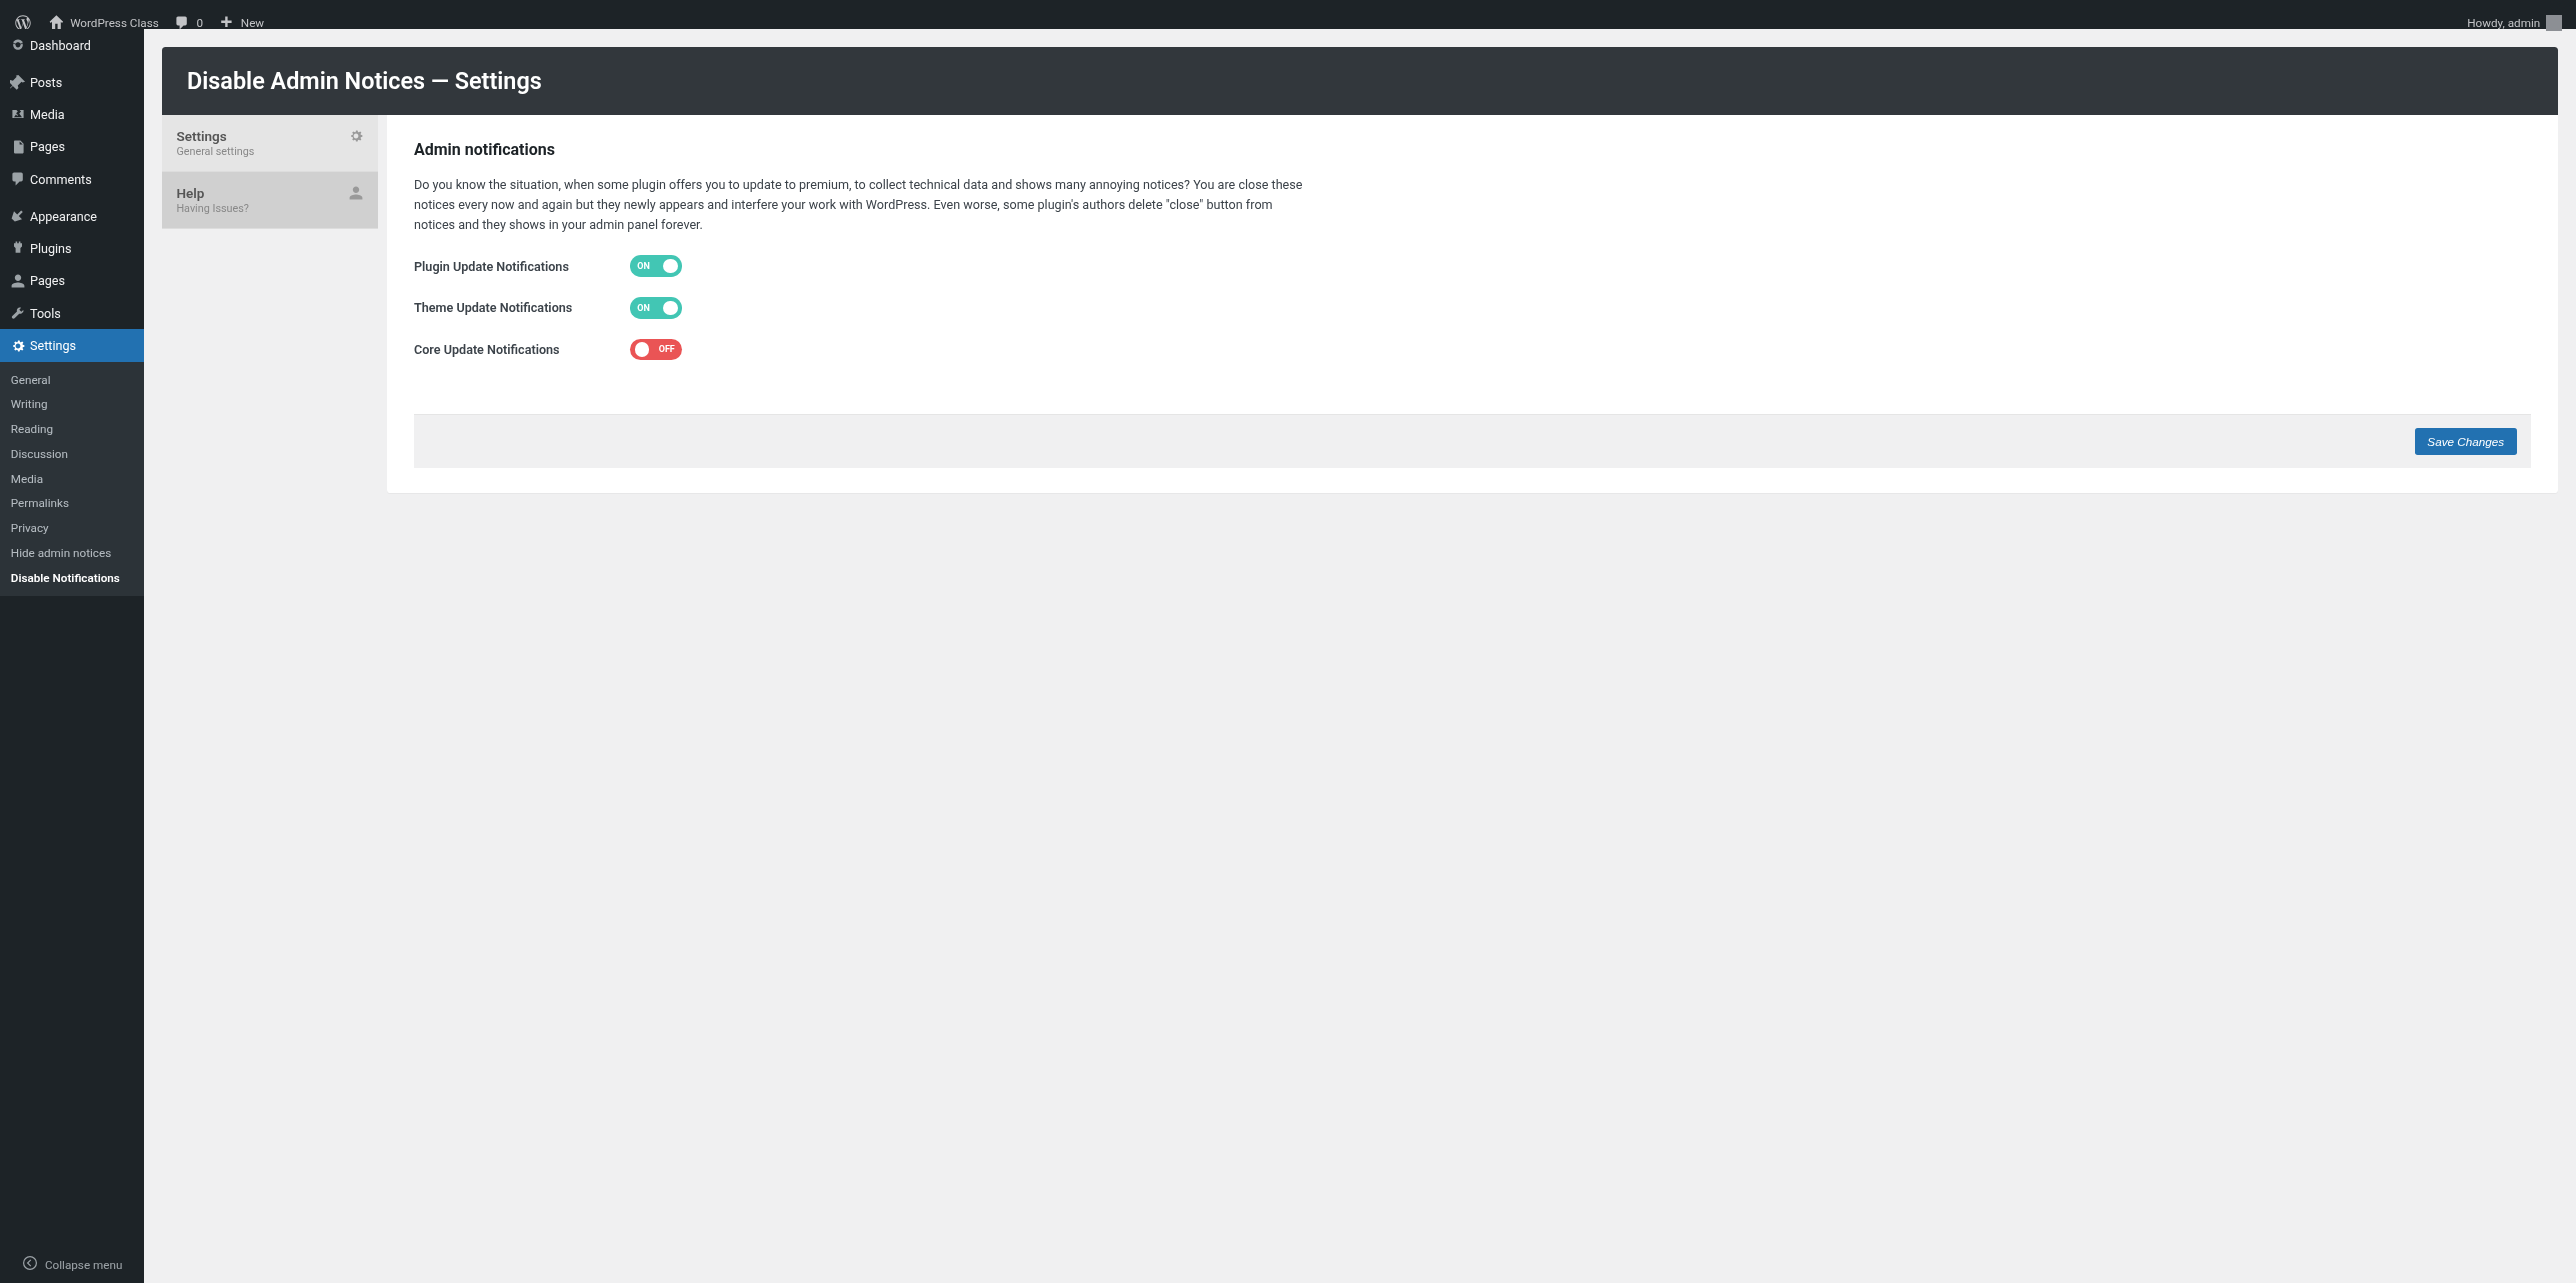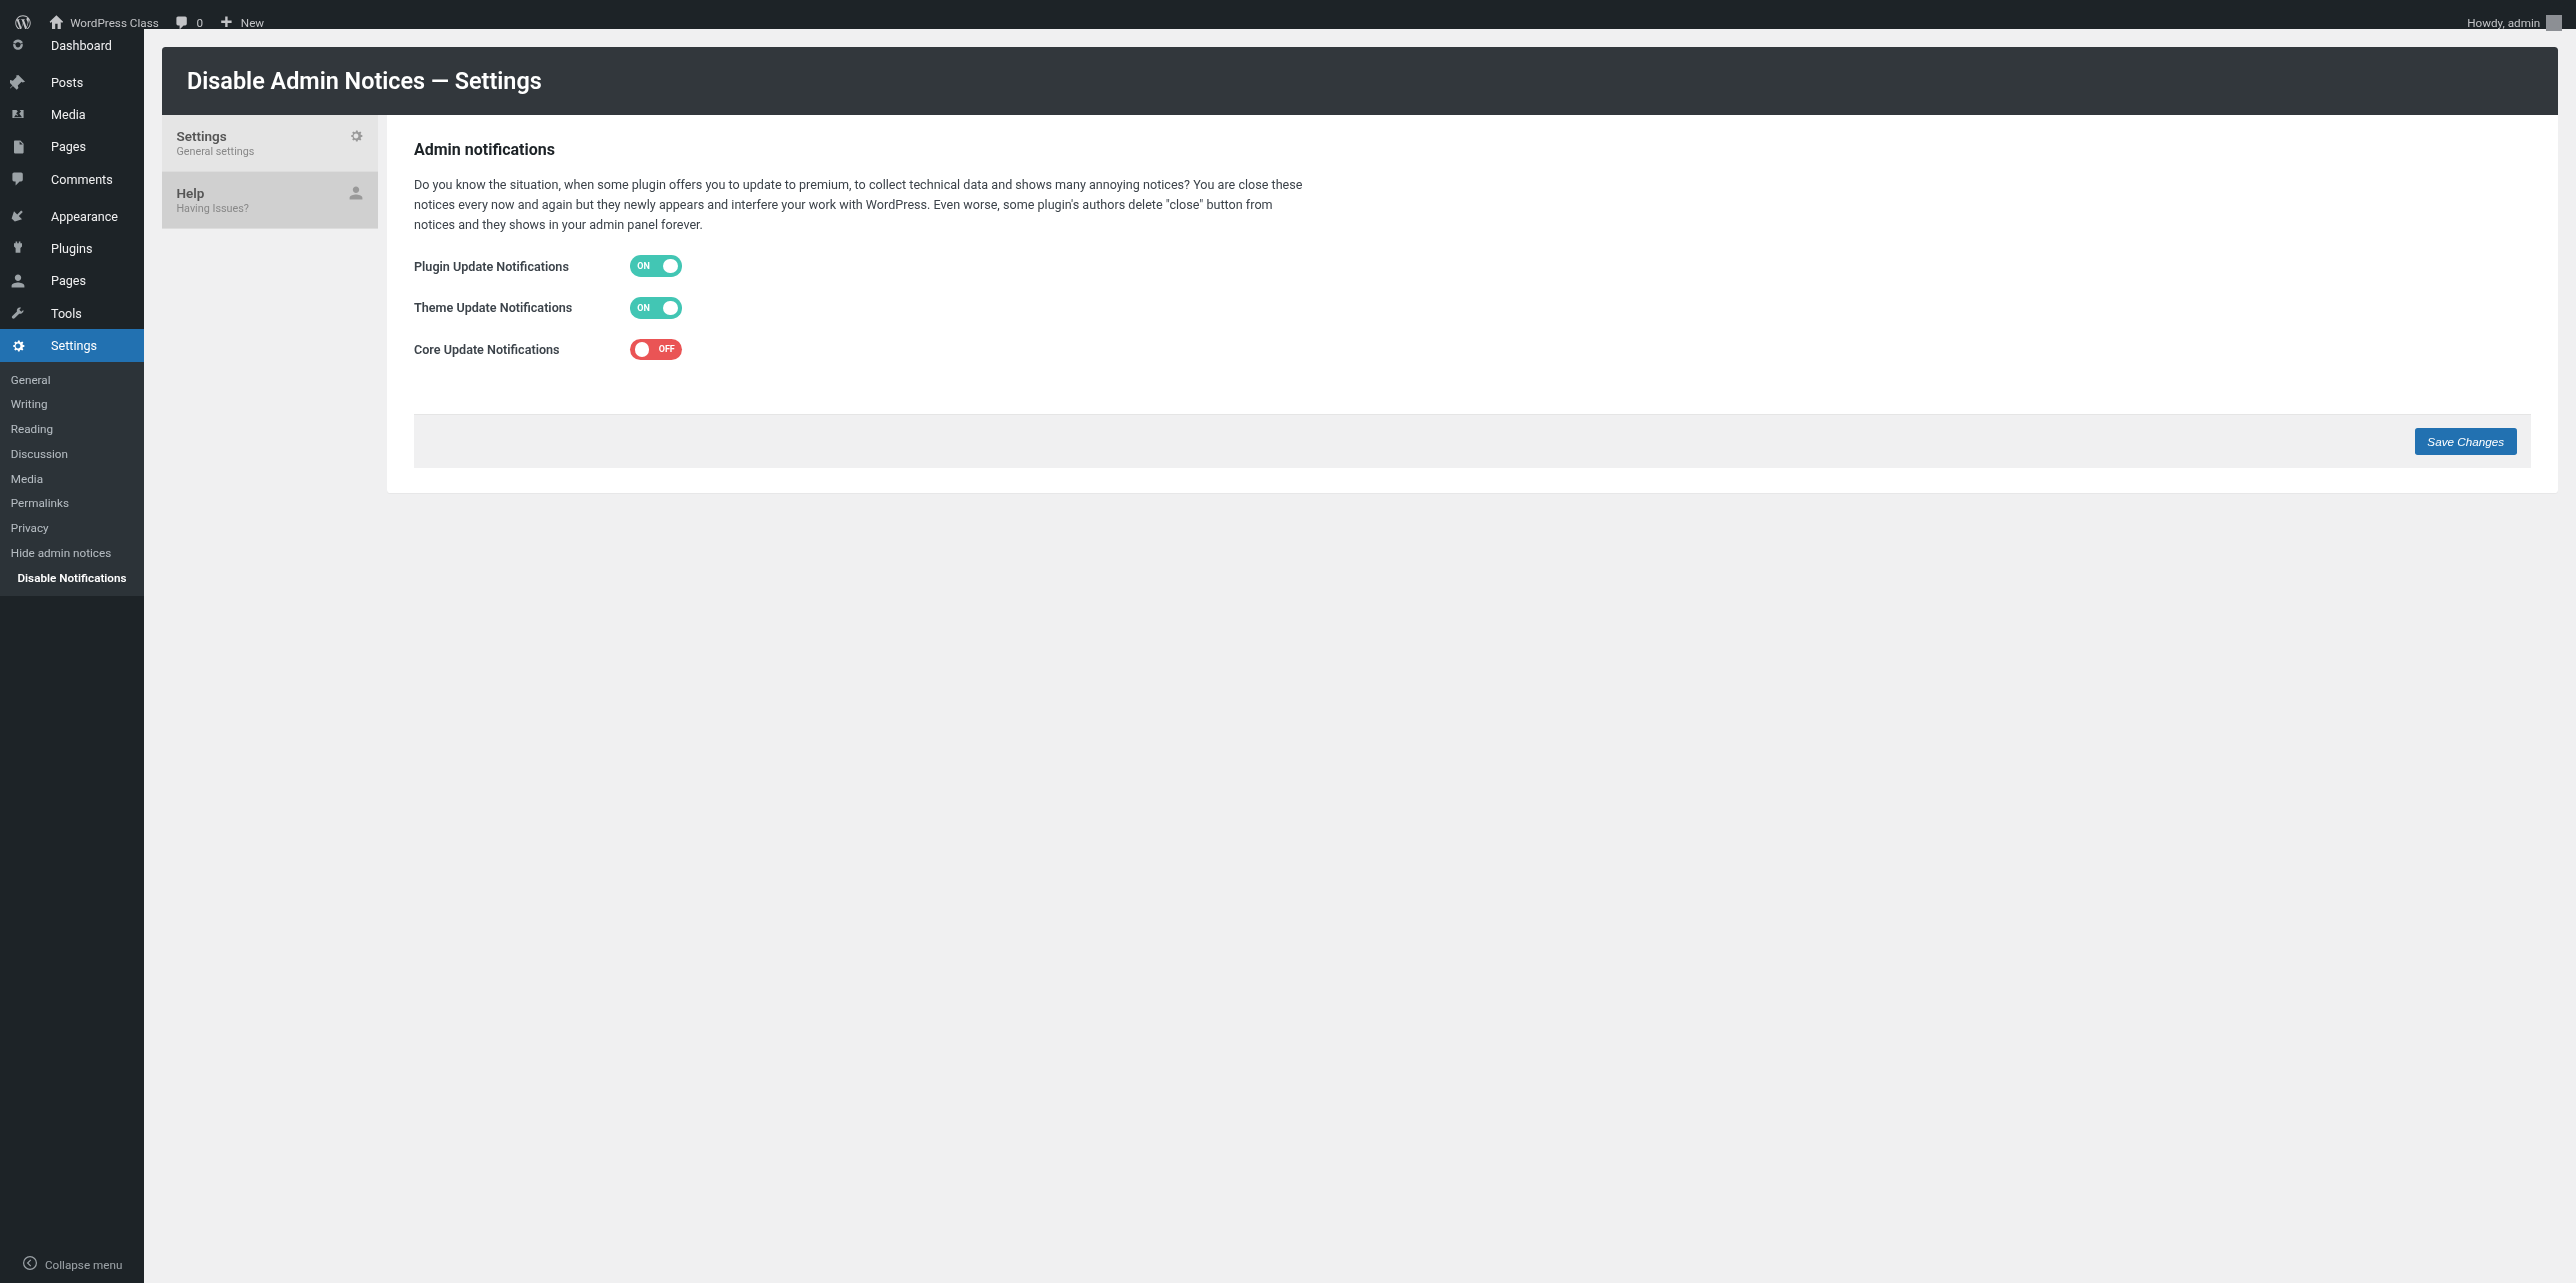--- a/index.html
+++ b/index.html
@@ -10,29 +10,29 @@
 .adminbar-left, .adminbar-right { display: flex; align-items: center; gap: 0; }
 .adminbar-item { display: flex; align-items: center; gap: 5.4px; padding: 0 7.2px; height: 29px; cursor: pointer; font-size: 11.7px; margin-top: 16px; }
 .adminbar .icon { width: 18px; height: 18px; display: inline-flex; align-items: center; justify-content: center; }
 .avatar-placeholder { width: 16px; height: 16px; background: #8c8f94; display: inline-block; }
 
 
 .wrap { display: flex; min-height: calc(100vh - 29px); }
 
 
 .adminmenu { width: 144px; background: #1d2327; color: #f0f0f1; display: flex; flex-direction: column; }
-.menu-item { display: flex; align-items: center; gap: 24px; padding: 7.2px 9px; color: #f0f0f1; cursor: pointer; font-size: 12.6px; }
+.menu-item { display: flex; align-items: center; gap: 3px; padding: 7.2px 9px; color: #f0f0f1; cursor: pointer; font-size: 12.6px; }
 .menu-item .micon { width: 18px; height: 18px; display: inline-flex; align-items: center; justify-content: center; color: rgba(240,246,252,.6); }
 .menu-item.current { background: #2271b1; color: #fff; position: relative; }
 .menu-item.current .micon { color: #fff; }
 .menu-item.current::after { content: ""; position: absolute; right: -7.2px; top: 50%; transform: translateY(-50%); border: 7.2px solid transparent; border-right-color: #f0f0f1; }
 .menu-sep { height: 4.5px; }
 .submenu { background: #2c3338; padding: 5.4px 0; }
 .submenu-item { padding: 5.4px 10.8px; color: rgba(240,246,252,.7); font-size: 11.7px; cursor: pointer; }
-.submenu-item.current { color: #fff; font-weight: 600; text-align: center; }
+.submenu-item.current { color: #fff; font-weight: 600; }
 .collapse { margin-top: auto; padding: 9px 10.8px; color: rgba(240,246,252,.6); display: flex; align-items: center; gap: 7.2px; cursor: pointer; font-size: 11.7px; margin-left: 11px; }
 
 
 .content { flex: 1; padding: 0; }
 .pagehead { background: #32373c; color: #fff; padding: 20px 25px; margin: 18px 18px 0 18px; border-radius: 3.6px 3.6px 0 0; font-size: 23.4px; font-weight: 600; }
 .body-row { display: flex; gap: 9px; margin: 0 18px 18px 18px; }
 .tabscol { width: 216px; }
 .tab { background: #e5e5e5; padding: 12.6px 14.4px; cursor: pointer; display: flex; justify-content: space-between; align-items: flex-start; border-bottom: 0.9px solid #ddd; }
 .tab.active { background: #d0d0d0; }
 .tab-title { font-size: 13.5px; font-weight: 600; color: #555; }

